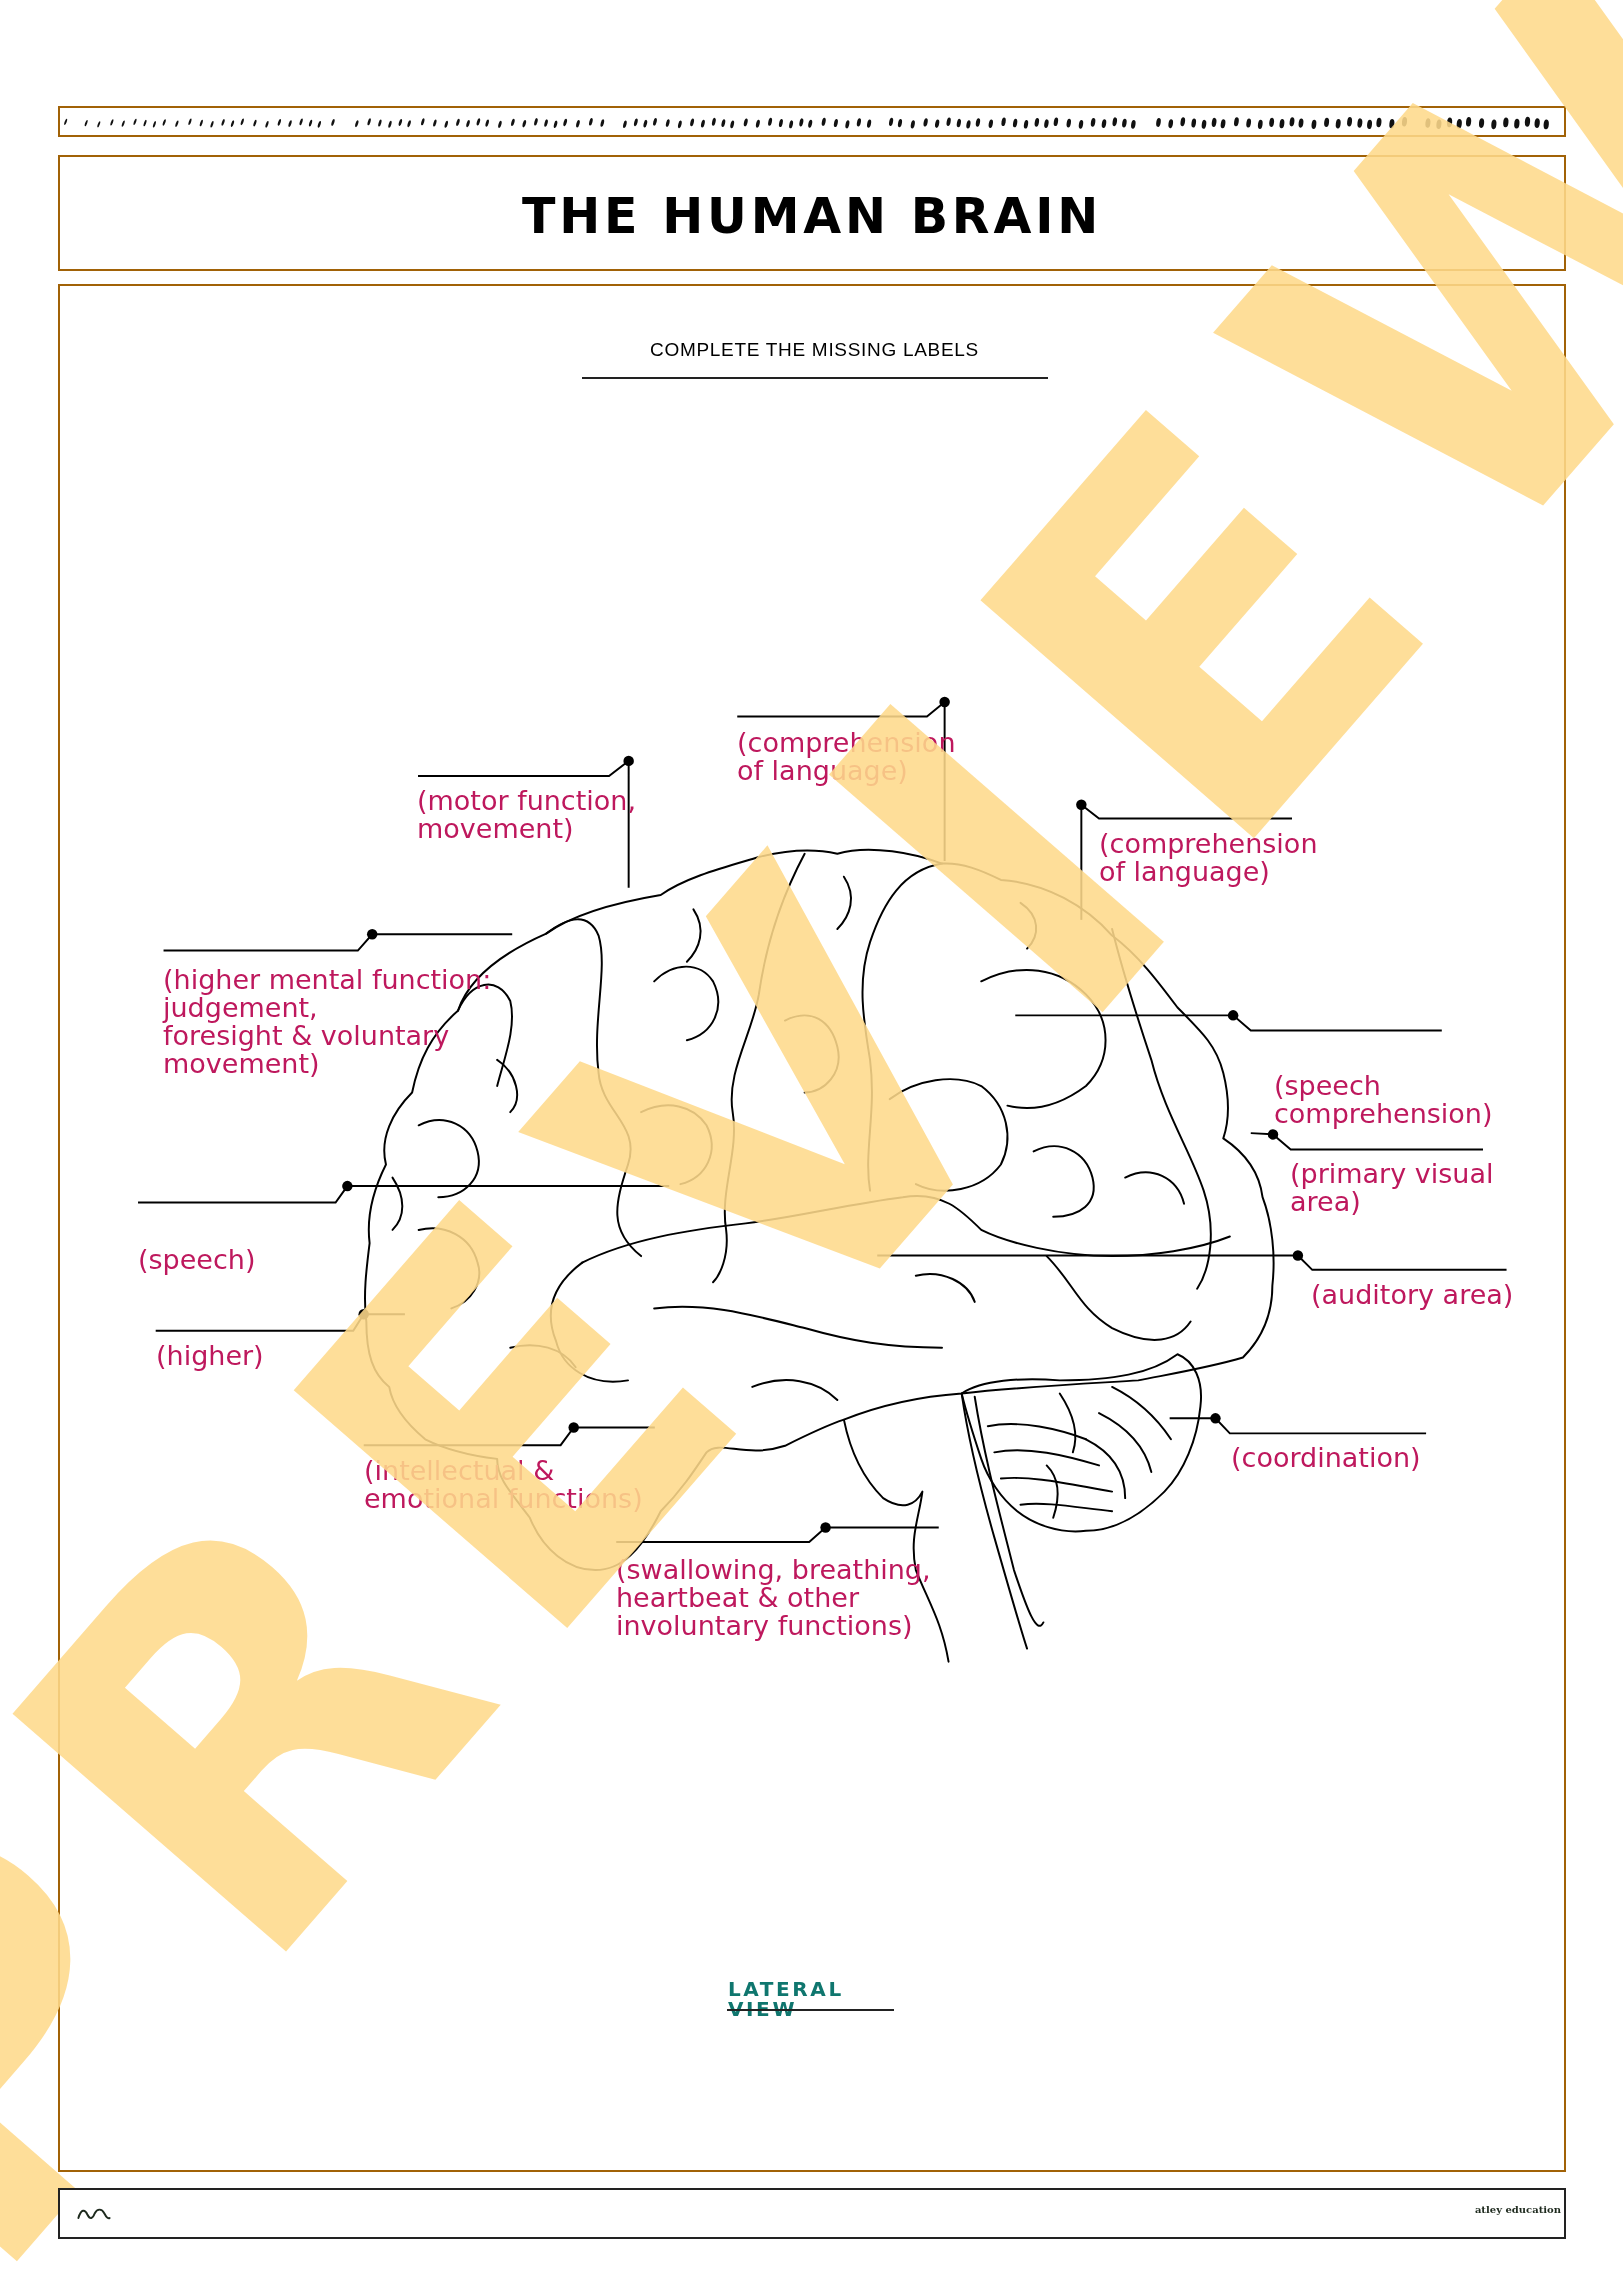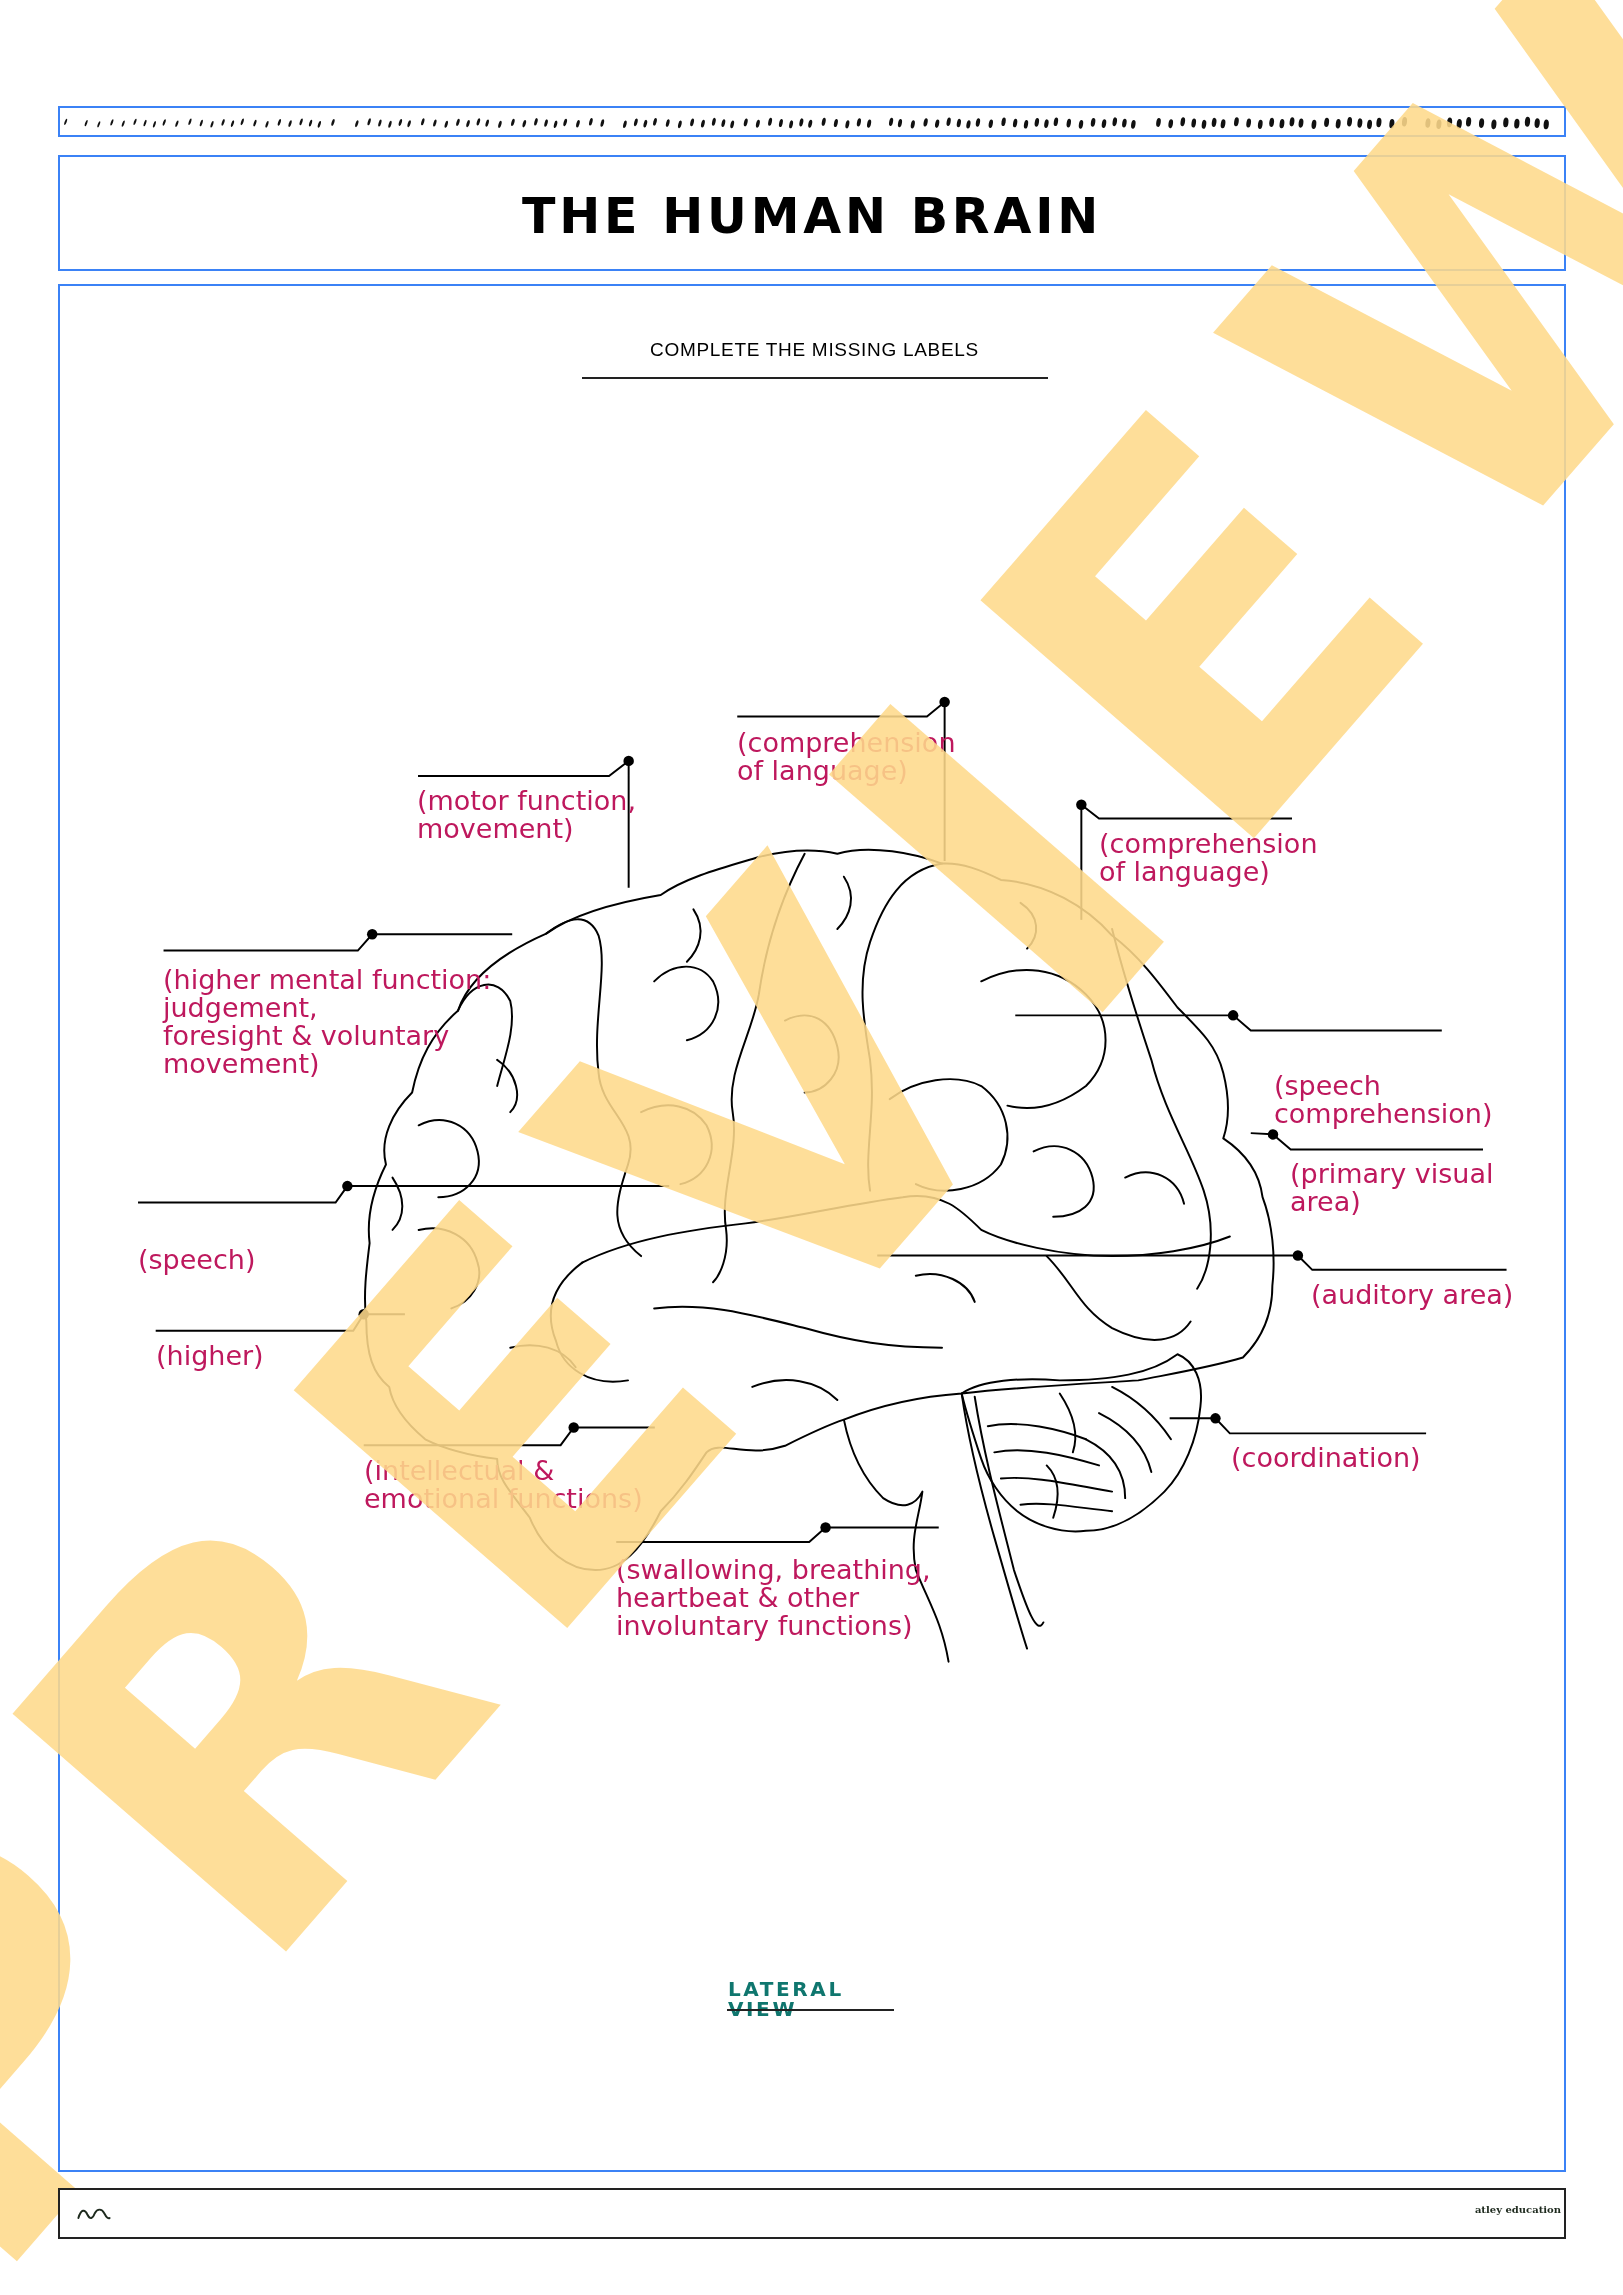--- a/index.html
+++ b/index.html
@@ -1,17 +1,17 @@
 <!DOCTYPE html>
 <html style="font-size:10.5px"><head>
 <meta charset="utf-8">
 <style>
   html, body { margin:0; padding:0; background:#ffffff; }
   body { width:1623px; height:2295px; position:relative; overflow:hidden; font-family:"Liberation Sans", "DejaVu Sans", sans-serif; color:#111; }
-  .box { position:absolute; border:2px solid #3b82f6; box-sizing:border-box; background:#fff; }
+  .box { position:absolute; border:2px solid #a16207; box-sizing:border-box; background:#fff; }
   #deco-strip { left:58px; top:106px; width:1508px; height:31px; }
   #title-box { left:58px; top:155px; width:1508px; height:116px; }
   #main-box { left:58px; top:284px; width:1508px; height:1888px; }
   #footer-box { left:58px; top:2188px; width:1508px; height:51px; border-color:#222; border-width:2px; }
   .title { position:absolute; left:0; right:0; top:34px; text-align:center; font-family:"DejaVu Sans", sans-serif; font-size:50px; letter-spacing:3.9px; font-weight:bold; color:#000; transform:scaleX(0.98); line-height:1; }
   .subtitle { position:absolute; left:582px; top:340px; width:465px; text-align:center; font-family:"Liberation Sans", sans-serif; font-size:19px; letter-spacing:0.7px; color:#000; line-height:1; }
   .subtitle-rule { position:absolute; left:582px; top:377px; width:466px; height:0; border-top:2px solid #222; }
   .lateral { position:absolute; left:728px; top:1979px; width:170px; text-align:left; font-family:"DejaVu Sans", sans-serif; font-weight:bold; font-size:20px; letter-spacing:2.6px; color:#0f766e; line-height:1; }
   .lateral-rule { position:absolute; left:727px; top:2009px; width:167px; border-top:2px solid #222; }
   .label { position:absolute; font-family:"DejaVu Sans", sans-serif; font-size:27px; line-height:28px; color:#be185d; white-space:pre; }

